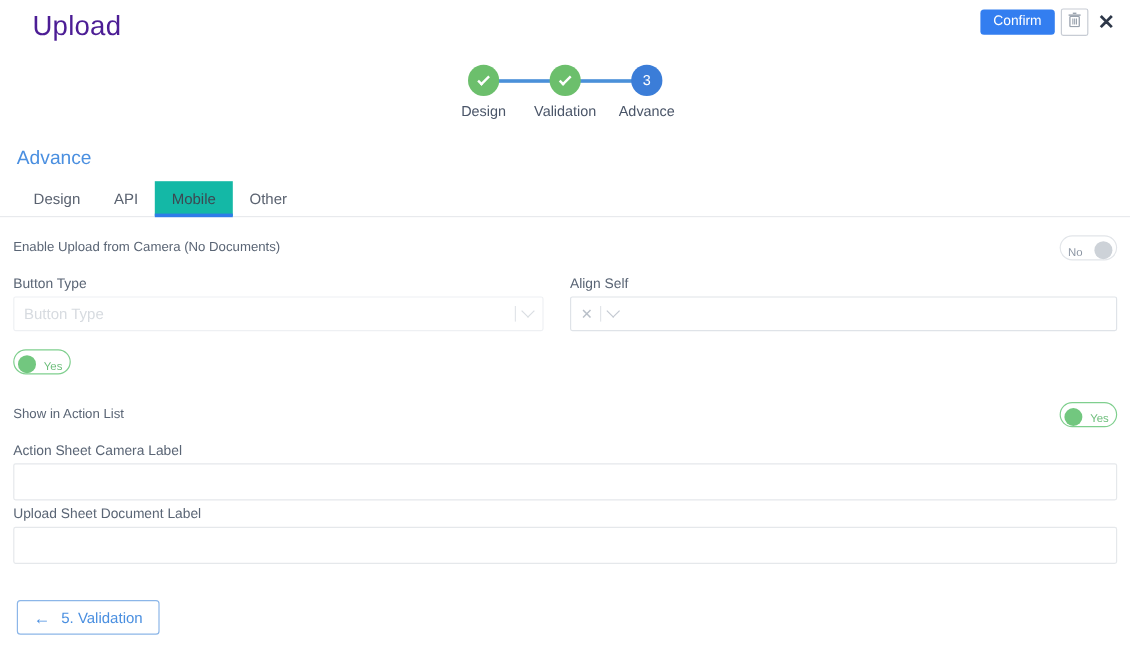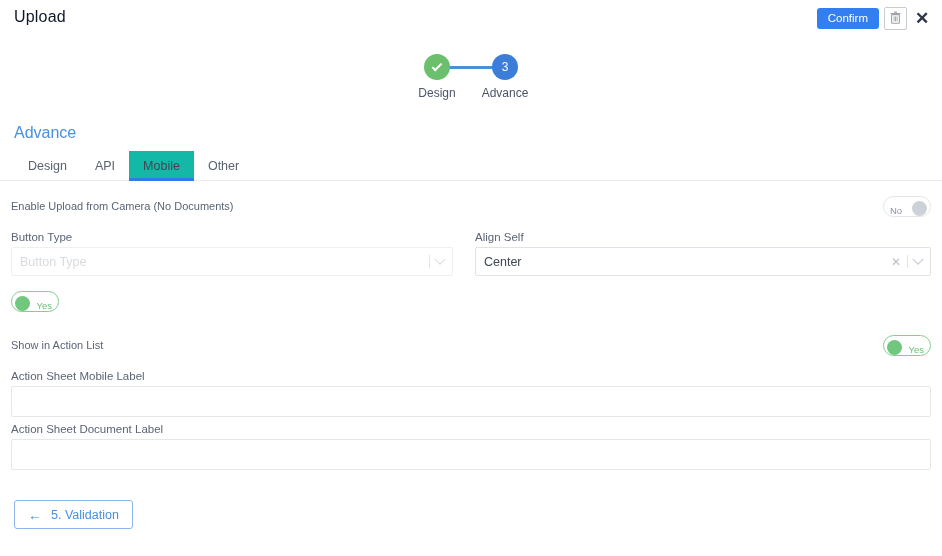--- a/index.html
+++ b/index.html
@@ -12,23 +12,23 @@
     overflow: hidden;
   }
 
   
   .header {
     position: relative;
     height: 44px;
   }
   .page-title {
     position: absolute;
-    left: 14px; top: 8px;
-    font-size: 16px;
-    color: #0f172a;
+    left: 27px; top: 8px;
+    font-size: 23px;
+    color: #4c1d95;
     font-weight: 400;
     letter-spacing: .2px;
   }
   .header-actions {
     position: absolute;
     right: 10px; top: 7px;
     display: flex;
     align-items: center;
     gap: 5px;
   }
@@ -347,20 +347,26 @@
 
     <div class="step">
       <div class="step-circle done">
         <i class="check-glyph"></i>
       </div>
       <div class="step-label">Design</div>
     </div>
 
     <div class="step-connector"></div>
 
+    <div class="step">
+      <div class="step-circle done">
+        <i class="check-glyph"></i>
+      </div>
+      <div class="step-label">Validation</div>
+    </div>
 
     <div class="step-connector"></div>
 
     <div class="step">
       <div class="step-circle current">3</div>
       <div class="step-label">Advance</div>
     </div>
 
   </div>
 </div>
@@ -398,21 +404,20 @@
             <i class="chev faint"></i>
           </span>
         </div>
       </div>
     </div>
 
     <div class="col right">
       <div class="field">
         <span class="field-label">Align Self</span>
         <div class="control">
-          <span class="control-value">Center</span>
           <span class="adorn">
             <span class="x-icon">✕</span>
             <span class="sep"></span>
             <i class="chev"></i>
           </span>
         </div>
       </div>
     </div>
 
   </div>
@@ -428,30 +433,30 @@
     <span class="switch-label">Show in Action List</span>
     <div class="toggle on">
       <span class="knob"></span>
       <span class="toggle-text">Yes</span>
     </div>
   </div>
 
   <div class="row">
     <div class="col full">
       <div class="field">
-        <span class="field-label">Action Sheet Mobile Label</span>
+        <span class="field-label">Action Sheet Camera Label</span>
         <input class="text-input" type="text" value="" style="">
       </div>
     </div>
   </div>
 
   <div class="row">
     <div class="col full">
       <div class="field">
-        <span class="field-label">Action Sheet Document Label</span>
+        <span class="field-label">Upload Sheet Document Label</span>
         <input class="text-input" type="text" value="" style="">
       </div>
     </div>
   </div>
 
 </div>
 
 <div class="footer">
   <button class="btn-back">
     <span class="arrow-left">←</span>

